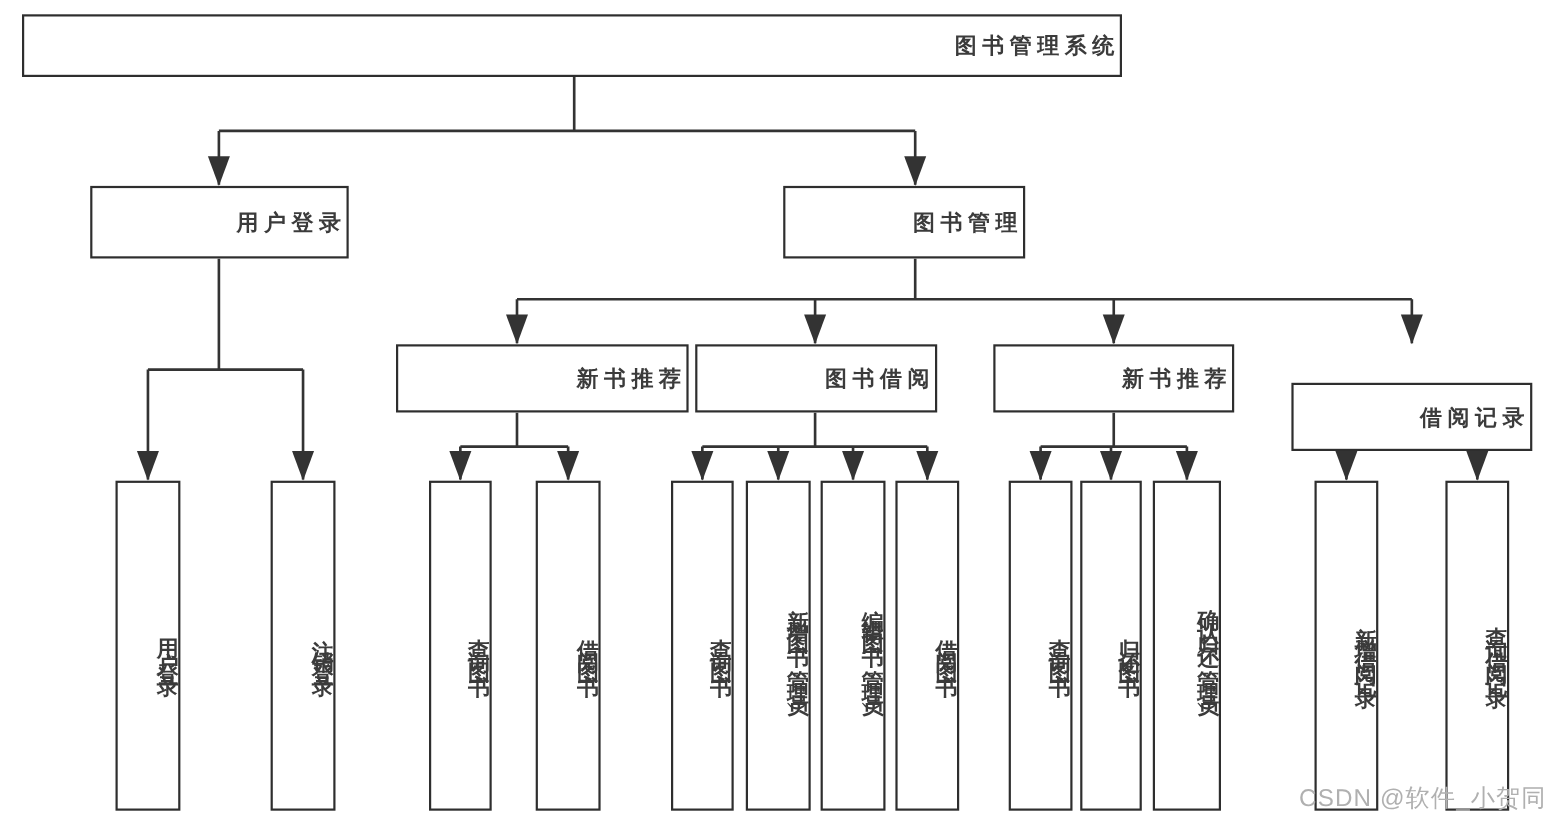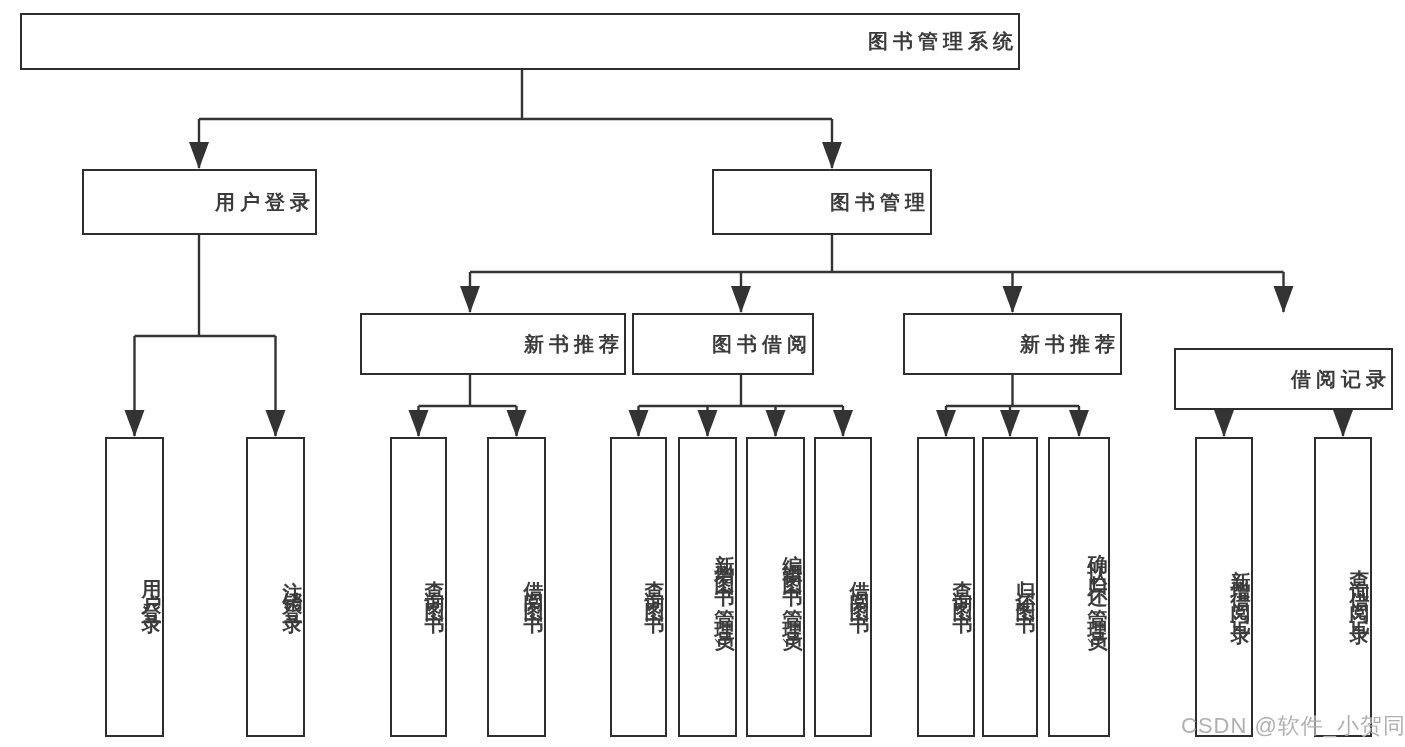--- a/index.html
+++ b/index.html
@@ -110,21 +110,21 @@
   <div class="box" style="left:82px; top:169px; width:235px; height:66px;">
     <span>用户登录</span>
   </div>
   <div class="box" style="left:712px; top:169px; width:220px; height:66px;">
     <span>图书管理</span>
   </div>
 
   <div class="box" style="left:360px; top:313px; width:266px; height:62px;">
     <span>新书推荐</span>
   </div>
-  <div class="box" style="left:632px; top:313px; width:182px; height:62px;padding-left:44px;">
+  <div class="box" style="left:632px; top:313px; width:220px; height:62px;padding-left:44px;">
     <span>图书借阅</span>
   </div>
   <div class="box" style="left:903px; top:313px; width:219px; height:62px;">
     <span>新书推荐</span>
   </div>
   <div class="box" style="left:1174px; top:313px; width:219px; height:62px;margin-top:35px;">
     <span>借阅记录</span>
   </div>
 
   <div class="box leaf" style="left:105px; top:437px; width:59px; height:300px;">

